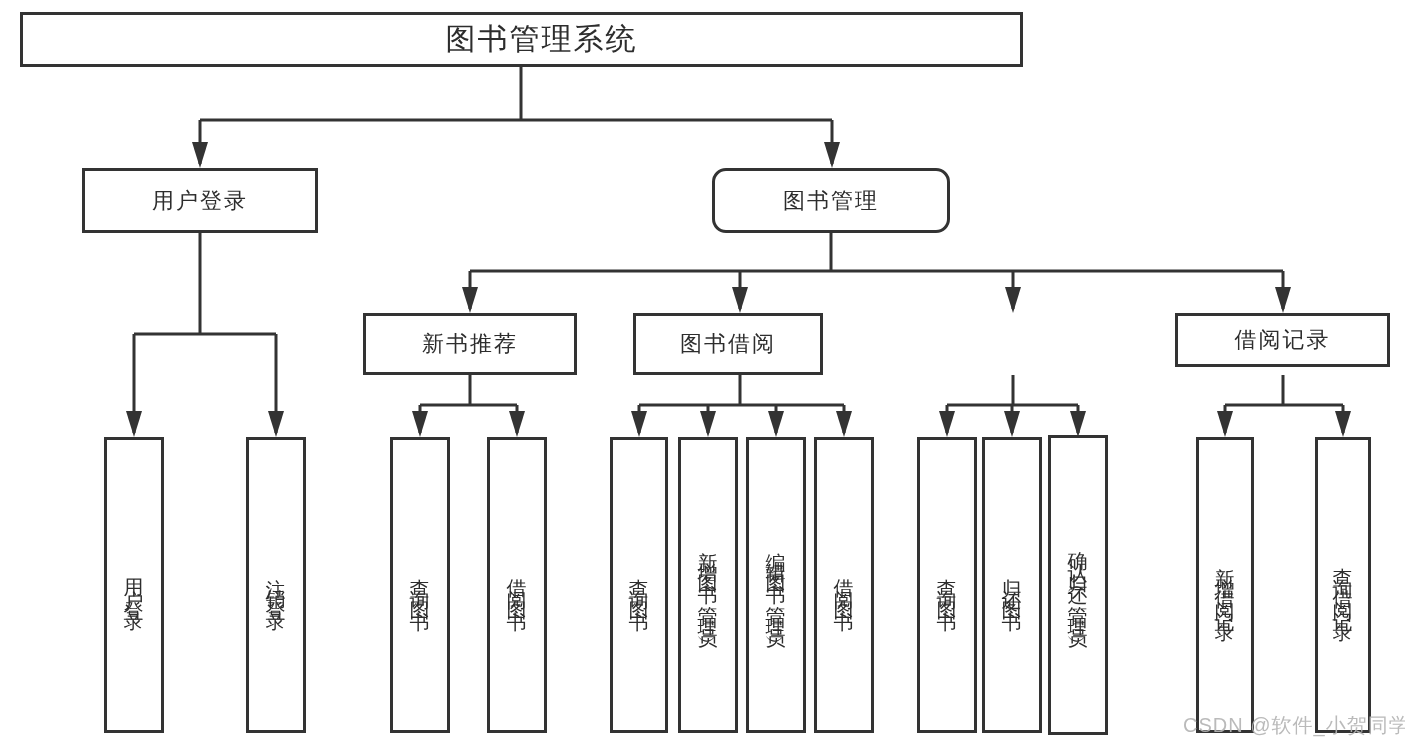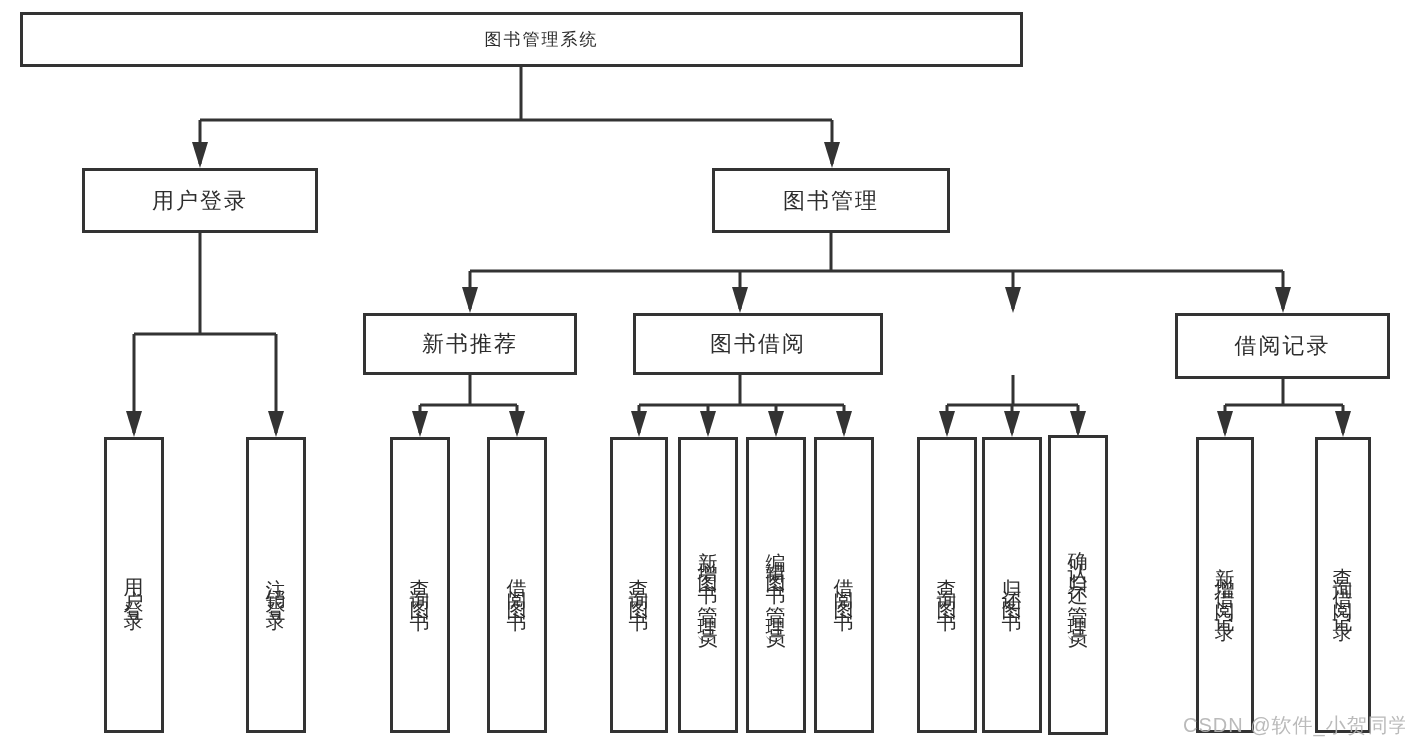--- a/index.html
+++ b/index.html
@@ -21,21 +21,21 @@
     box-sizing: border-box;
     background: #ffffff;
     border: 3px solid #333333;
     display: flex;
     align-items: center;
     justify-content: center;
     color: #2d2d2d;
     z-index: 2;
   }
   .hnode { font-size: 22px; letter-spacing: 2px; }
-  .rootnode { font-size: 17px; letter-spacing: 2px; padding-left: 40px; }
+  .rootnode { font-size: 30px; letter-spacing: 2px; padding-left: 40px; }
   .leaf span {
     writing-mode: vertical-rl;
     text-orientation: mixed;
     font-size: 20px;
     letter-spacing: 11px;
     line-height: 1;
     color: #2d2d2d;
   }
   #watermark {
     position: absolute;
@@ -97,31 +97,31 @@
     </g>
   </svg>
 
   <div class="node rootnode" style="left:20px; top:12px; width:1003px; height:55px;">
     <span>图书管理系统</span>
   </div>
 
   <div class="node hnode" style="left:82px; top:168px; width:236px; height:65px;">
     <span>用户登录</span>
   </div>
-  <div class="node hnode" style="left:712px; top:168px; width:238px; height:65px;">
+  <div class="node hnode" style="left:712px; top:168px; width:238px; height:65px;border-radius:14px;">
     <span>图书管理</span>
   </div>
 
   <div class="node hnode" style="left:363px; top:313px; width:214px; height:62px;align-items:center;">
     <span>新书推荐</span>
   </div>
-  <div class="node hnode" style="left:633px; top:313px; width:250px; height:62px;">
+  <div class="node hnode" style="left:633px; top:313px; width:190px; height:62px;">
     <span>图书借阅</span>
   </div>
-  <div class="node hnode" style="left:1175px; top:313px; width:215px; height:66px;">
+  <div class="node hnode" style="left:1175px; top:313px; width:215px; height:54px;">
     <span>借阅记录</span>
   </div>
 
   <div class="node leaf" style="left:104px; top:437px; width:60px; height:296px;">
     <span>用户登录</span>
   </div>
   <div class="node leaf" style="left:246px; top:437px; width:60px; height:296px;">
     <span>注销登录</span>
   </div>
 

